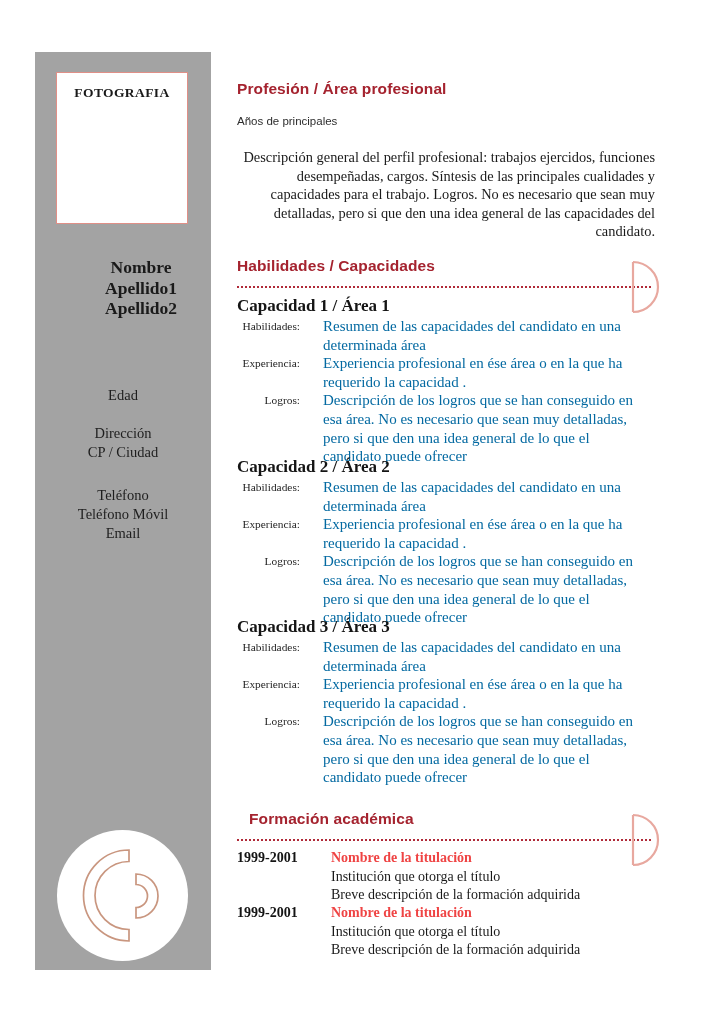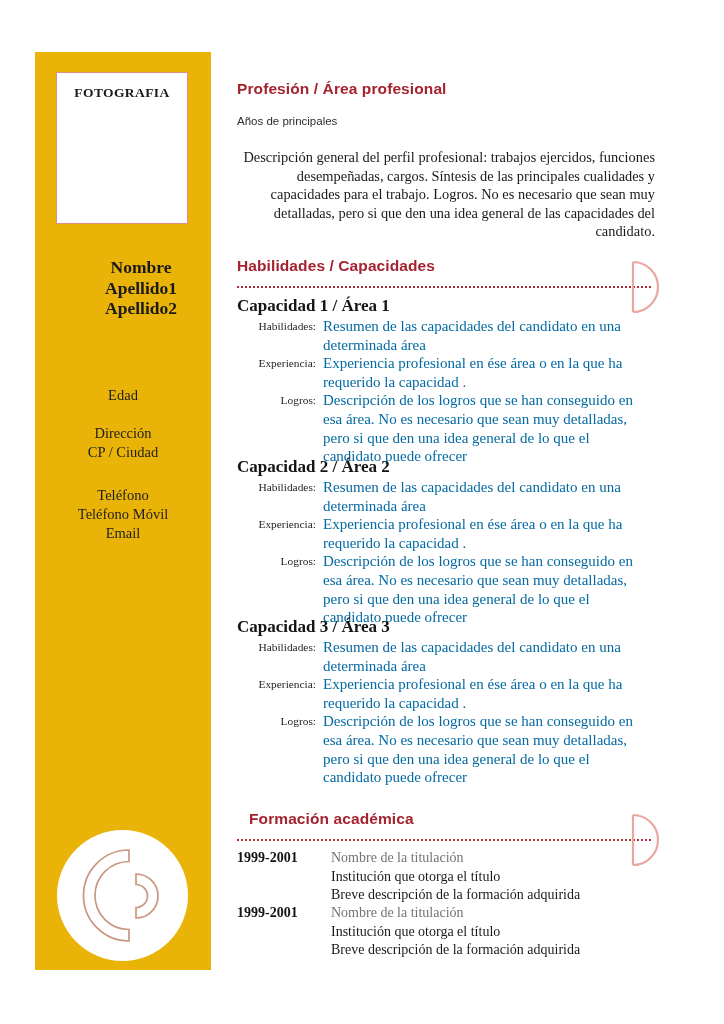--- a/index.html
+++ b/index.html
@@ -16,21 +16,21 @@
     -webkit-font-smoothing: antialiased;
   }
 
   
   .sidebar {
     position: absolute;
     left: 35px;
     top: 52px;
     width: 176px;
     height: 918px;
-    background: #eab308;
+    background: #a3a3a3;
   }
 
   .photo-box {
     position: absolute;
     left: 21px;
     top: 20px;
     width: 132px;
     height: 152px;
     background: #ffffff;
     border: 1.5px solid #e08f87;
@@ -159,21 +159,21 @@
     margin-bottom: 1px;
   }
   .cap-row {
     display: flex;
     align-items: flex-start;
   }
   .cap-label {
     width: 86px;
     flex: 0 0 86px;
     text-align: right;
-    padding-right: 7px;
+    padding-right: 23px;
     font-family: "Liberation Serif", serif;
     font-size: 11.4px;
     line-height: 18.6px;
     color: #1f1f1f;
     box-sizing: border-box;
   }
   .cap-text {
     flex: 1 1 auto;
     font-family: "Liberation Serif", serif;
     font-size: 15px;
@@ -198,22 +198,22 @@
     box-sizing: border-box;
   }
   .edu-body {
     flex: 1 1 auto;
     font-family: "Liberation Serif", serif;
     font-size: 14px;
     line-height: 18.5px;
     color: #1a1a1a;
   }
   .edu-degree {
-    font-weight: normal;
-    color: #737373;
+    font-weight: bold;
+    color: #ef4444;
   }
 
   
   .abs { position: absolute; }
 </style>
 </head>
 <body>
 
 <div class="sidebar">
 

